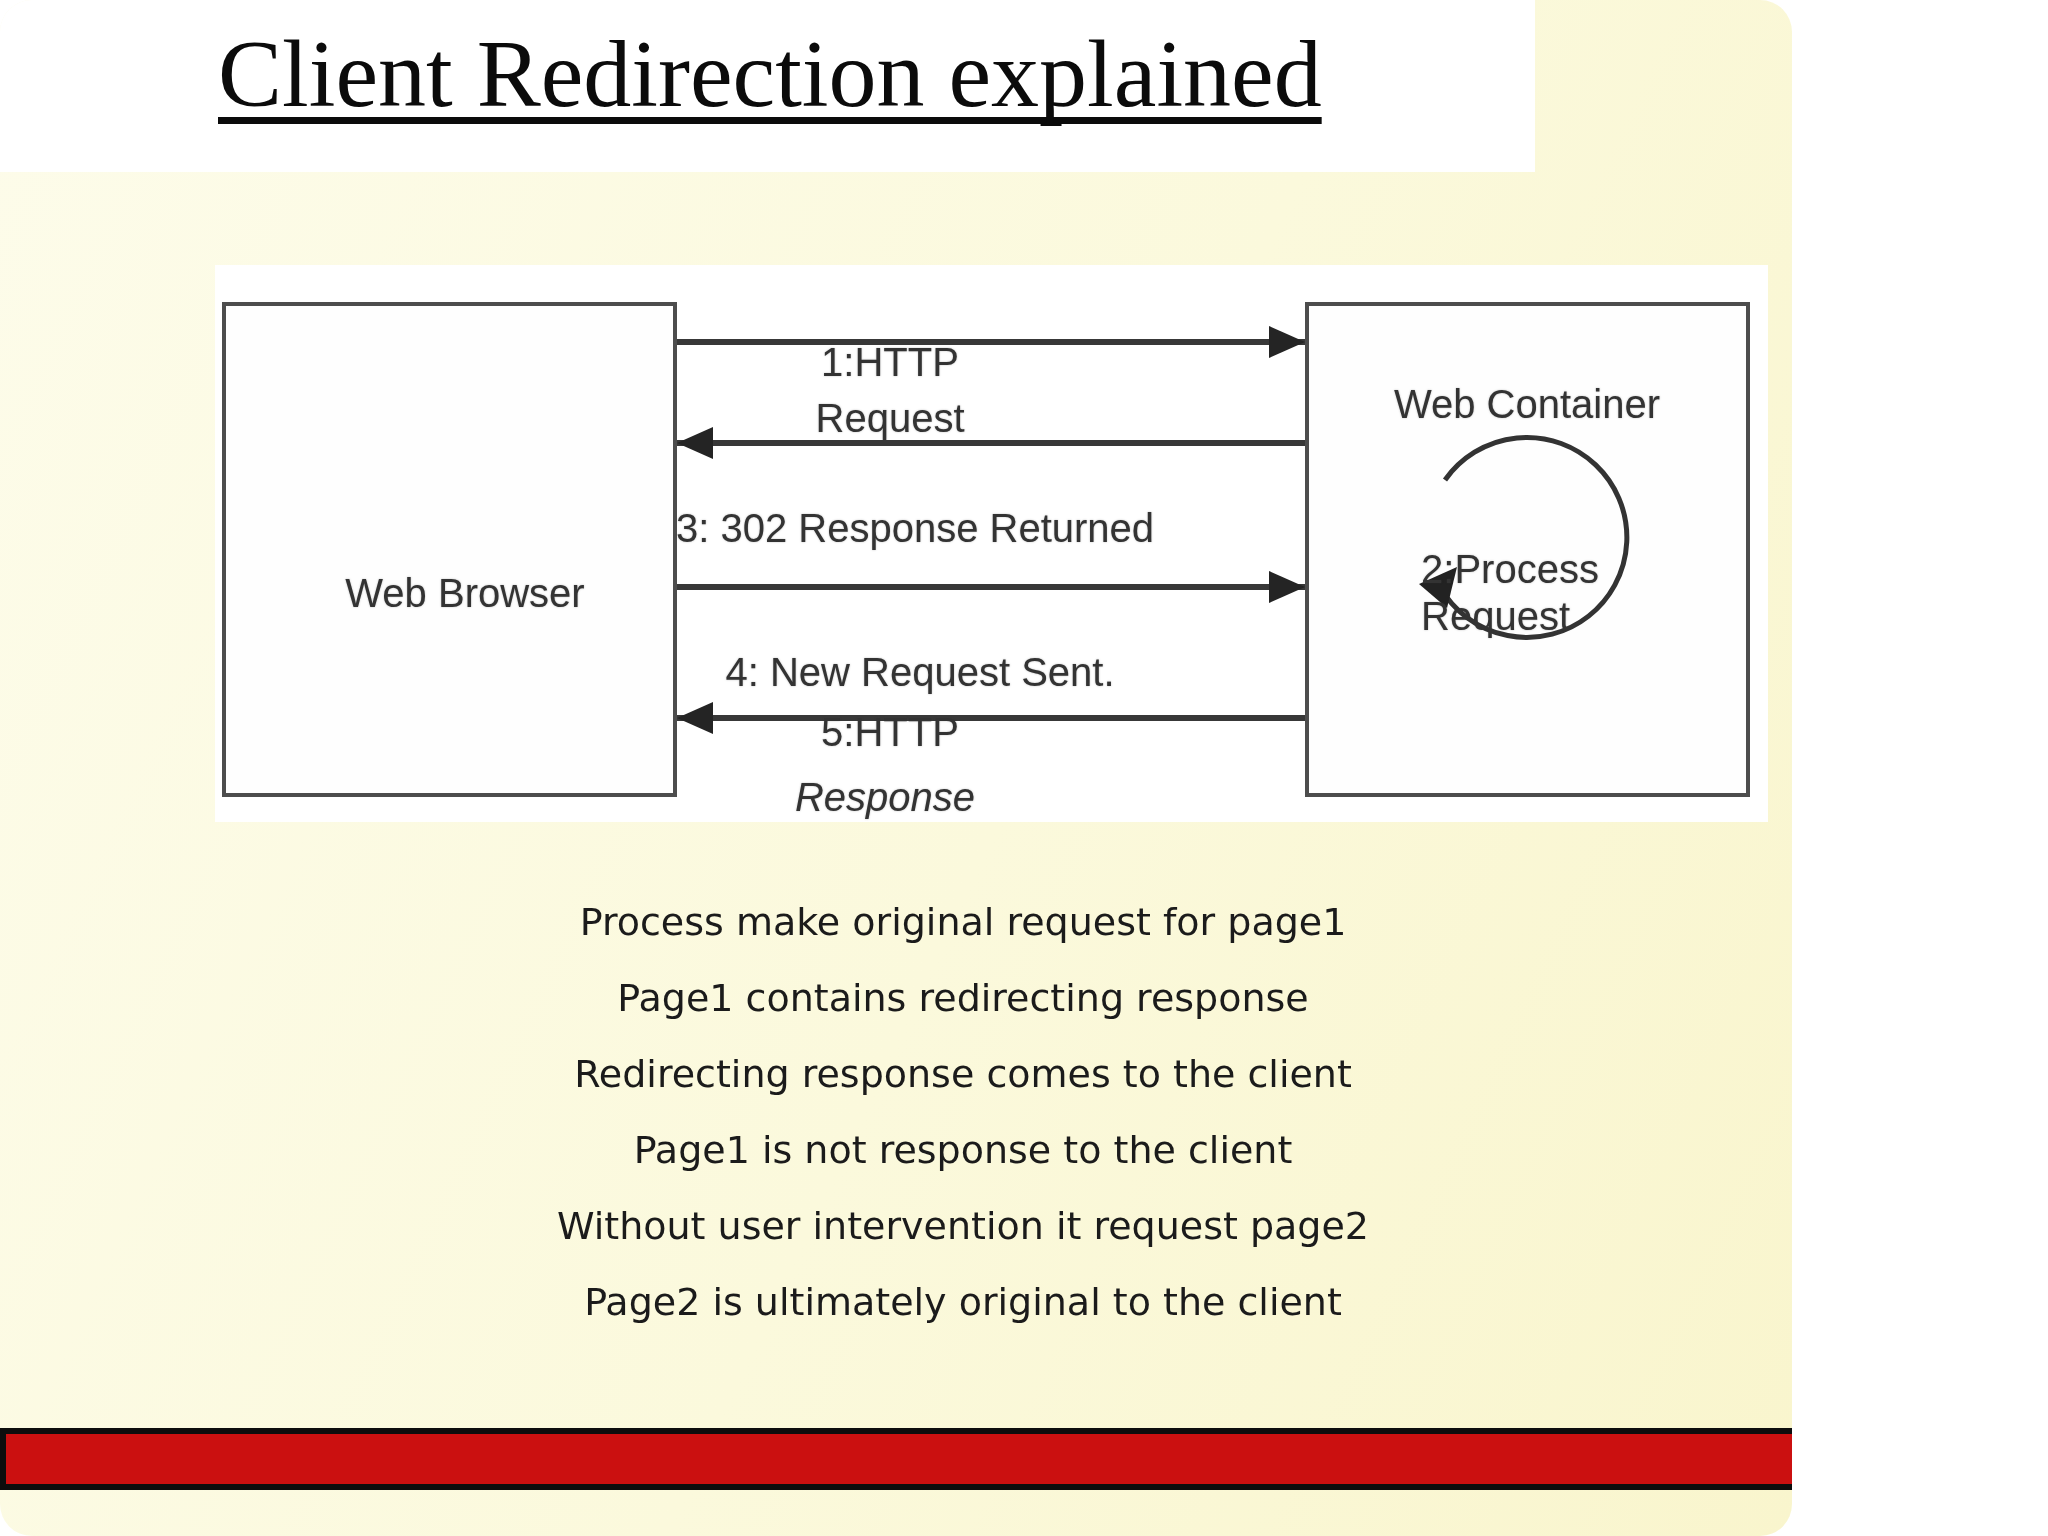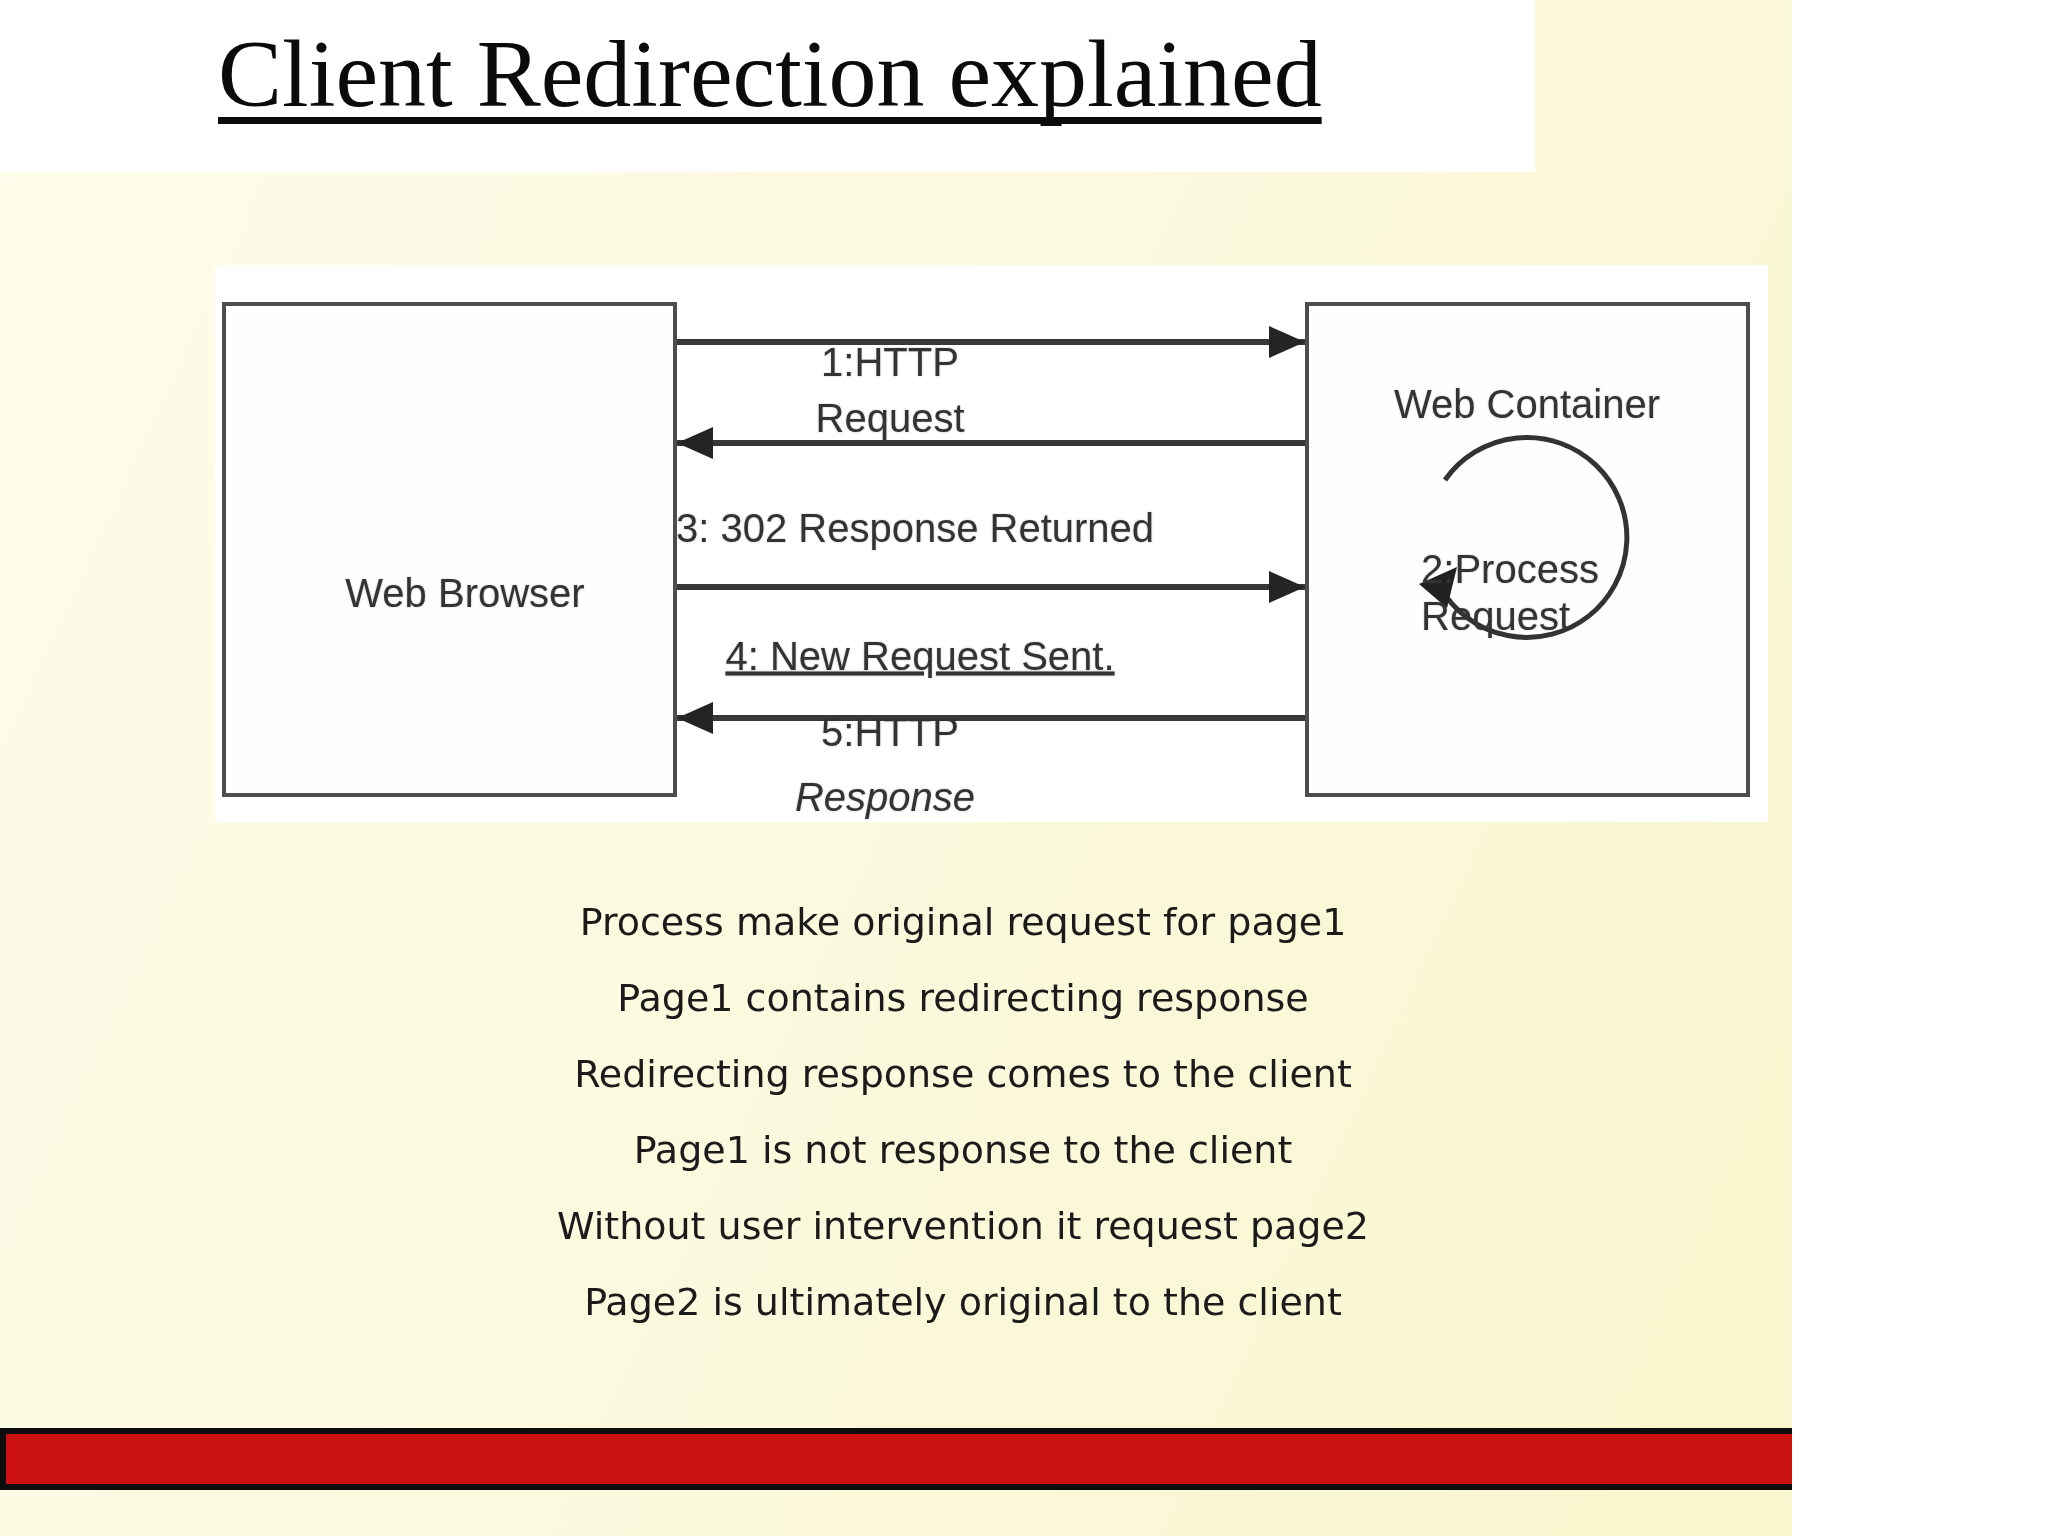--- a/index.html
+++ b/index.html
@@ -2,20 +2,21 @@
 <html><head>
 <meta charset="utf-8">
 <style>
   html,body{margin:0;padding:0;}
   .slide{
     position:relative;
     width:1792px;height:1536px;
     background:linear-gradient(115deg,#fdfcea 0%,#fbf9dc 55%,#f9f5cd 100%);
     overflow:hidden;
     font-family:"Liberation Sans",sans-serif;
+    border-radius:32px;
   }
   .title-band{
     position:absolute;left:0;top:0;width:1535px;height:172px;
     background:#ffffff;
   }
   .title{
     position:absolute;left:218px;top:26px;margin:0;
     font-family:"Liberation Serif",serif;
     font-weight:400;
     font-size:96px;line-height:1;
@@ -91,21 +92,21 @@
     <div class="head head-right" style="top:61px;"></div>
     <span class="dg-label dg-text" style="left:675px;top:53px;">1:HTTP</span>
     <span class="dg-label dg-text" style="left:675px;top:109px;">Request</span>
 
     <div class="hline" style="top:175px;"></div>
     <div class="head head-left" style="top:162px;"></div>
     <span class="dg-label dg-text" style="left:700px;top:219px;">3: 302 Response Returned</span>
 
     <div class="hline" style="top:319px;"></div>
     <div class="head head-right" style="top:306px;"></div>
-    <span class="dg-label dg-text" style="left:705px;top:347px;text-decoration:underline;">4: New Request Sent.</span>
+    <span class="dg-label dg-text" style="left:705px;top:363px;">4: New Request Sent.</span>
 
     <div class="hline" style="top:450px;"></div>
     <div class="head head-left" style="top:437px;"></div>
     <span class="dg-label dg-text" style="left:675px;top:423px;">5:HTTP</span>
     <span class="dg-label dg-text" style="left:670px;top:488px;font-style:italic;">Response</span>
   </div>
 
   <div class="notes">
     <div>Process make original request for page1</div>
     <div>Page1 contains redirecting response</div>

